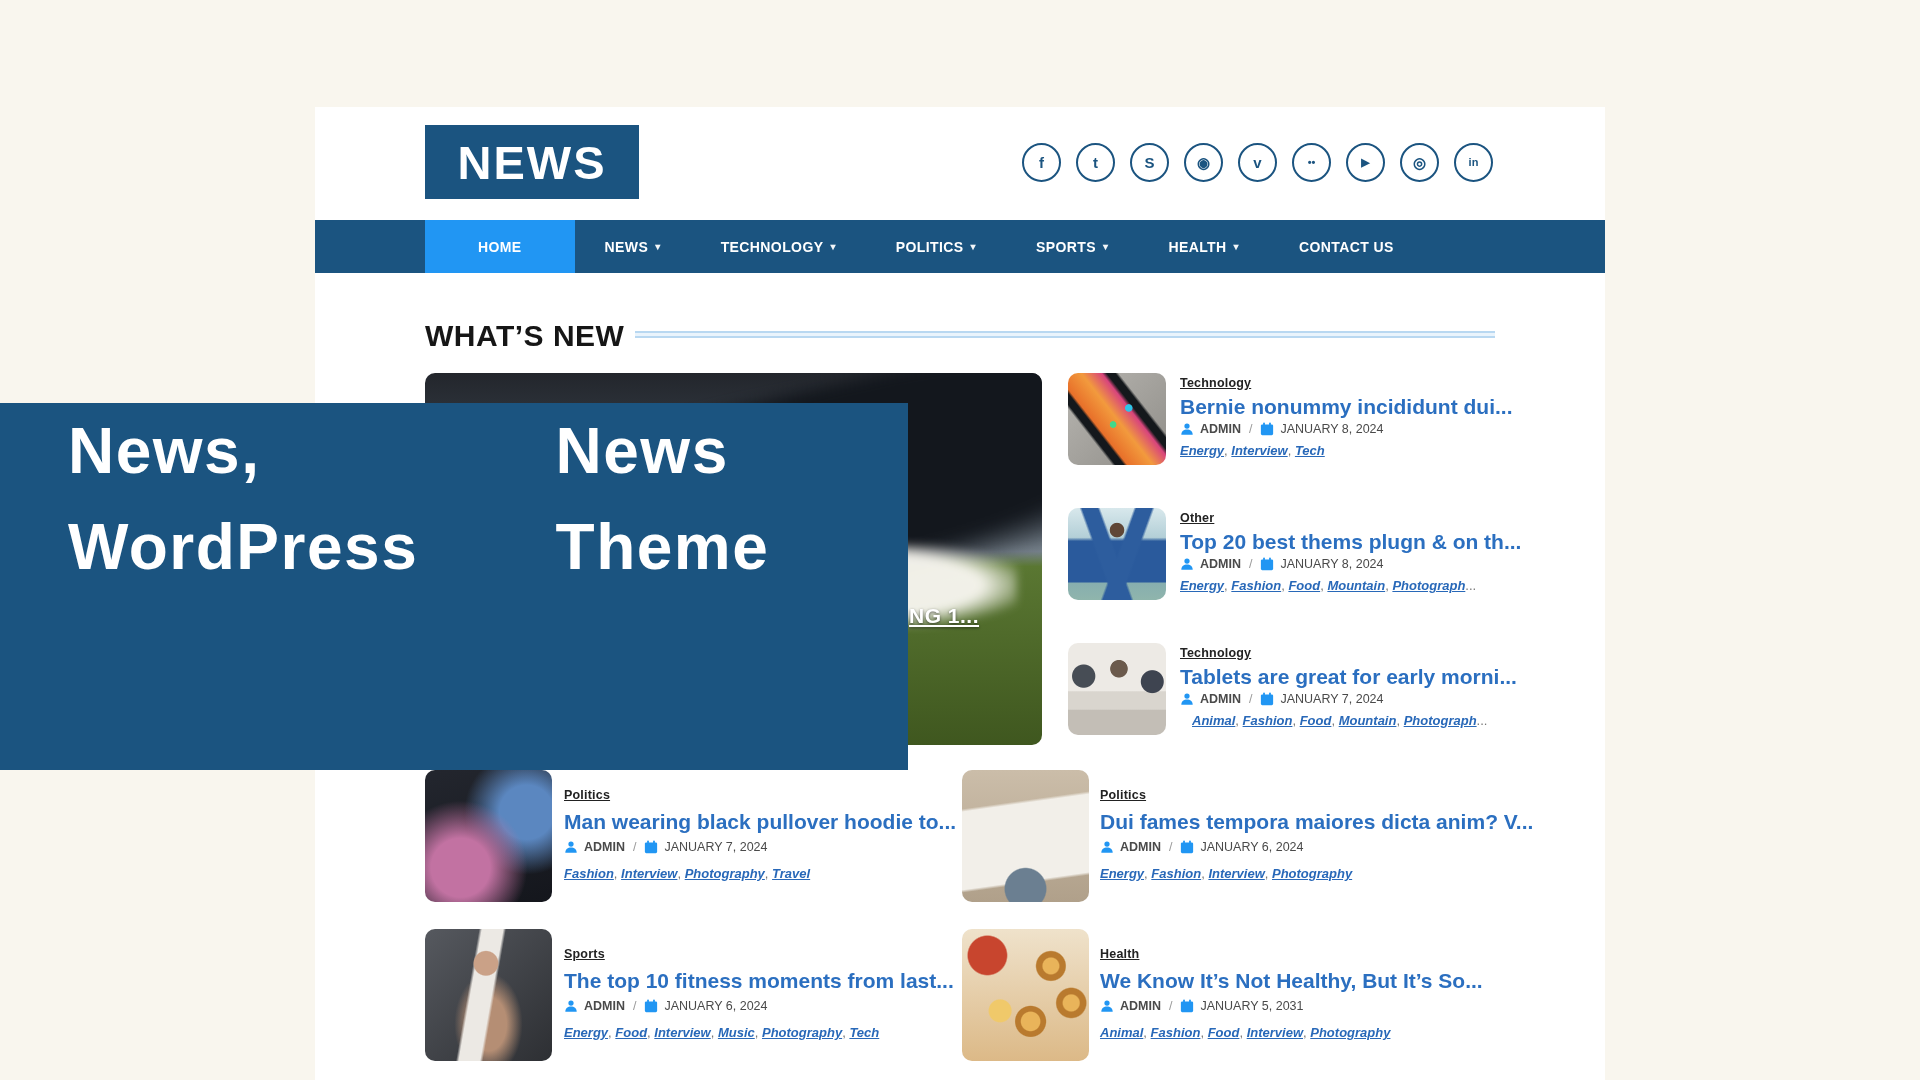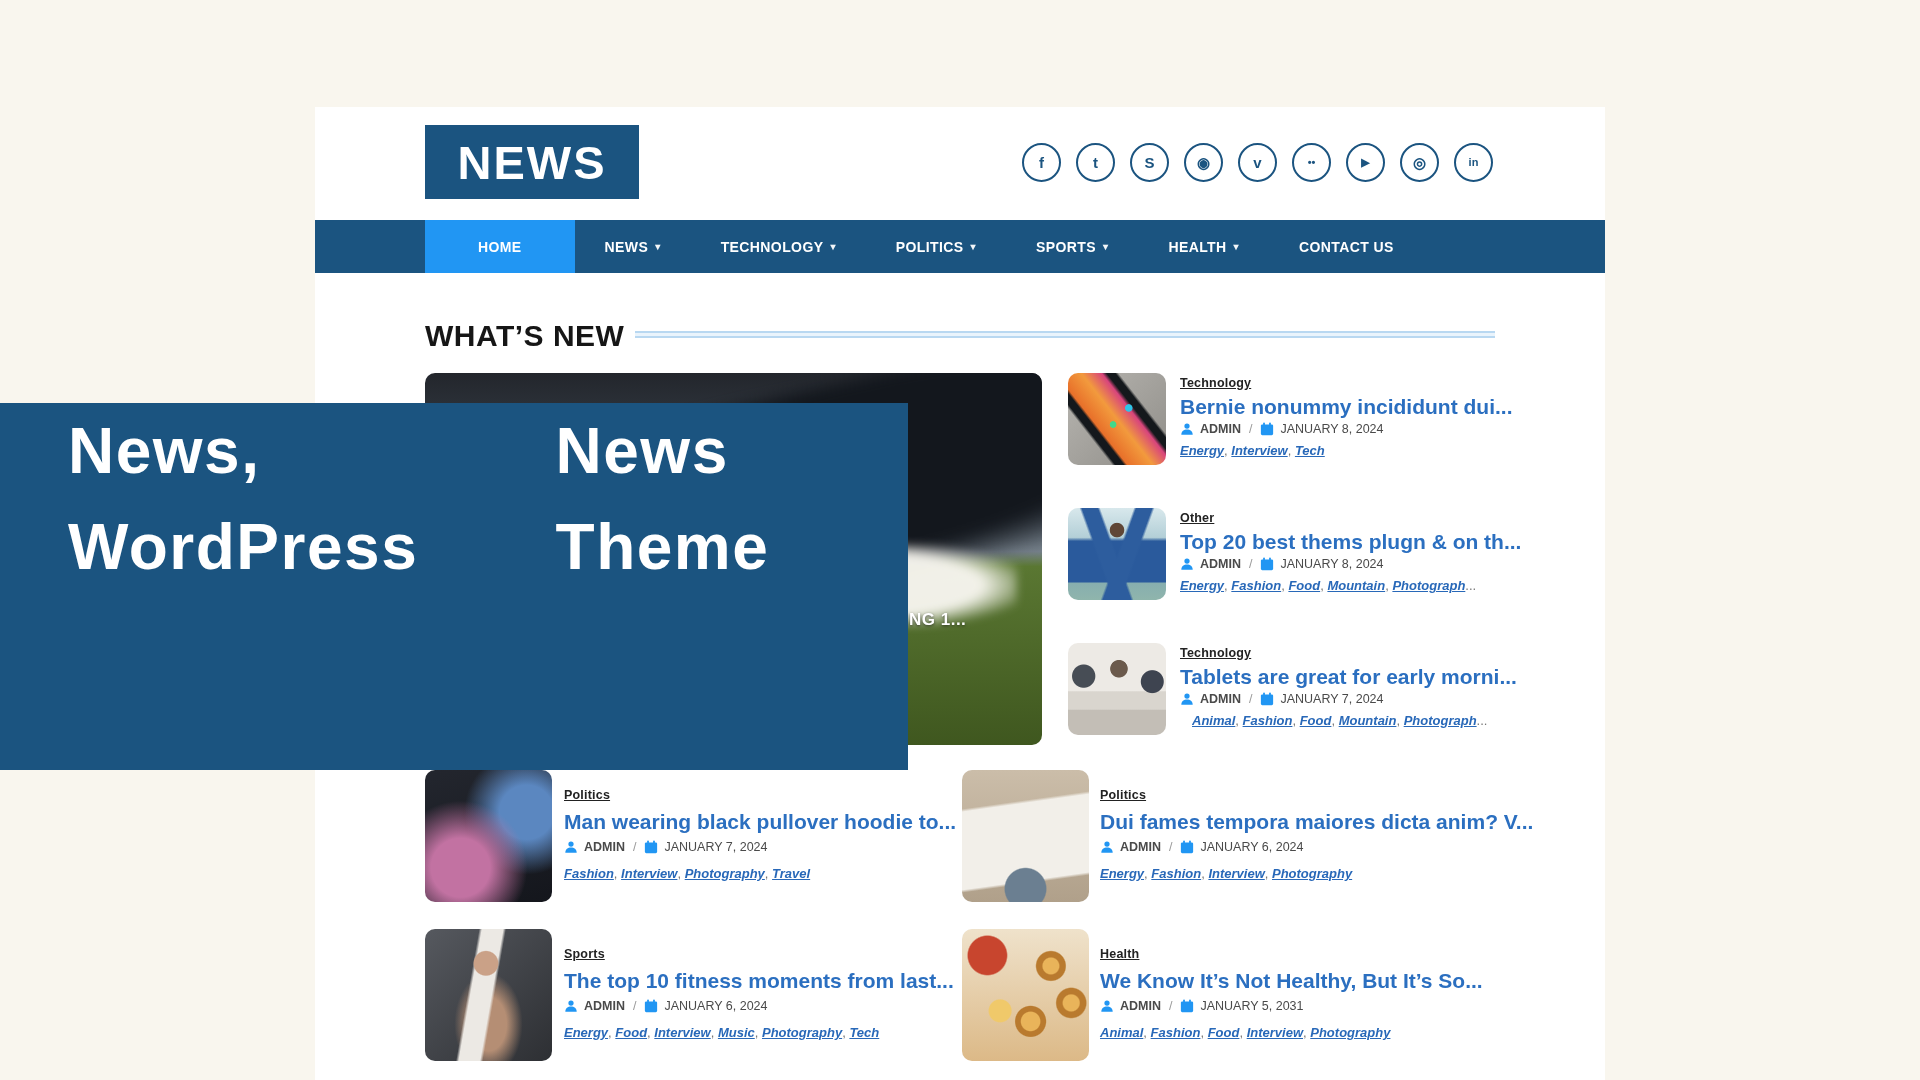--- a/index.html
+++ b/index.html
@@ -61,22 +61,22 @@
     position:absolute; right:-10%; top:4%; width:90%; height:54%;
     background:radial-gradient(ellipse at 60% 45%, #13171d 0 55%, rgba(19,23,29,0) 78%);
     transform:rotate(-12deg); filter:blur(7px);
   }
   .feat-sole {
     position:absolute; right:4%; top:46%; width:52%; height:22%;
     background:radial-gradient(ellipse, rgba(248,246,240,.96) 0 55%, rgba(248,246,240,0) 80%);
     filter:blur(4px);
   }
   .feat-title {
-    position:absolute; left:484px; top:237px; color:#fff; font-size:17px; font-weight:bold;
-    text-shadow:0 1px 3px rgba(0,0,0,.55); letter-spacing:.5px;
+    position:absolute; left:484px; top:231px; color:#fff; font-size:21px; font-weight:bold;
+    text-shadow:0 1px 3px rgba(0,0,0,.55); letter-spacing:.5px;text-decoration:underline;
   }
 
   
   .promo {
     position:absolute; left:0; top:355px; width:908px; height:367px; z-index:10;
     background:#1b5480; display:flex; flex-direction:row; justify-content:center;
     padding-left:68px;
     margin-top:48px;
   }
   .promo-line {

